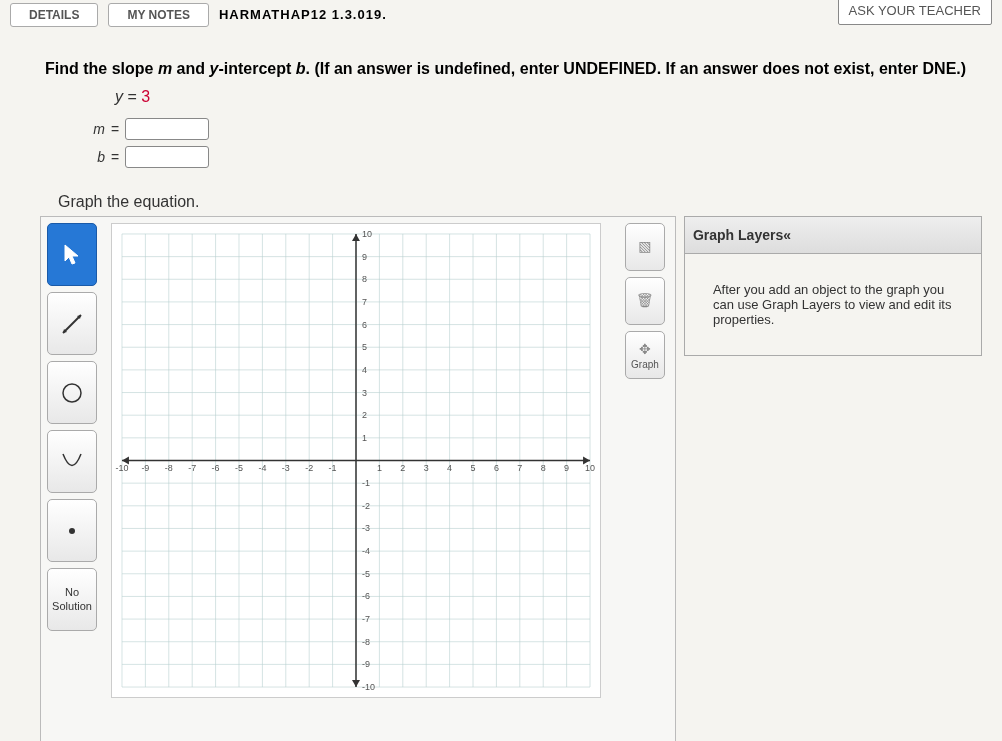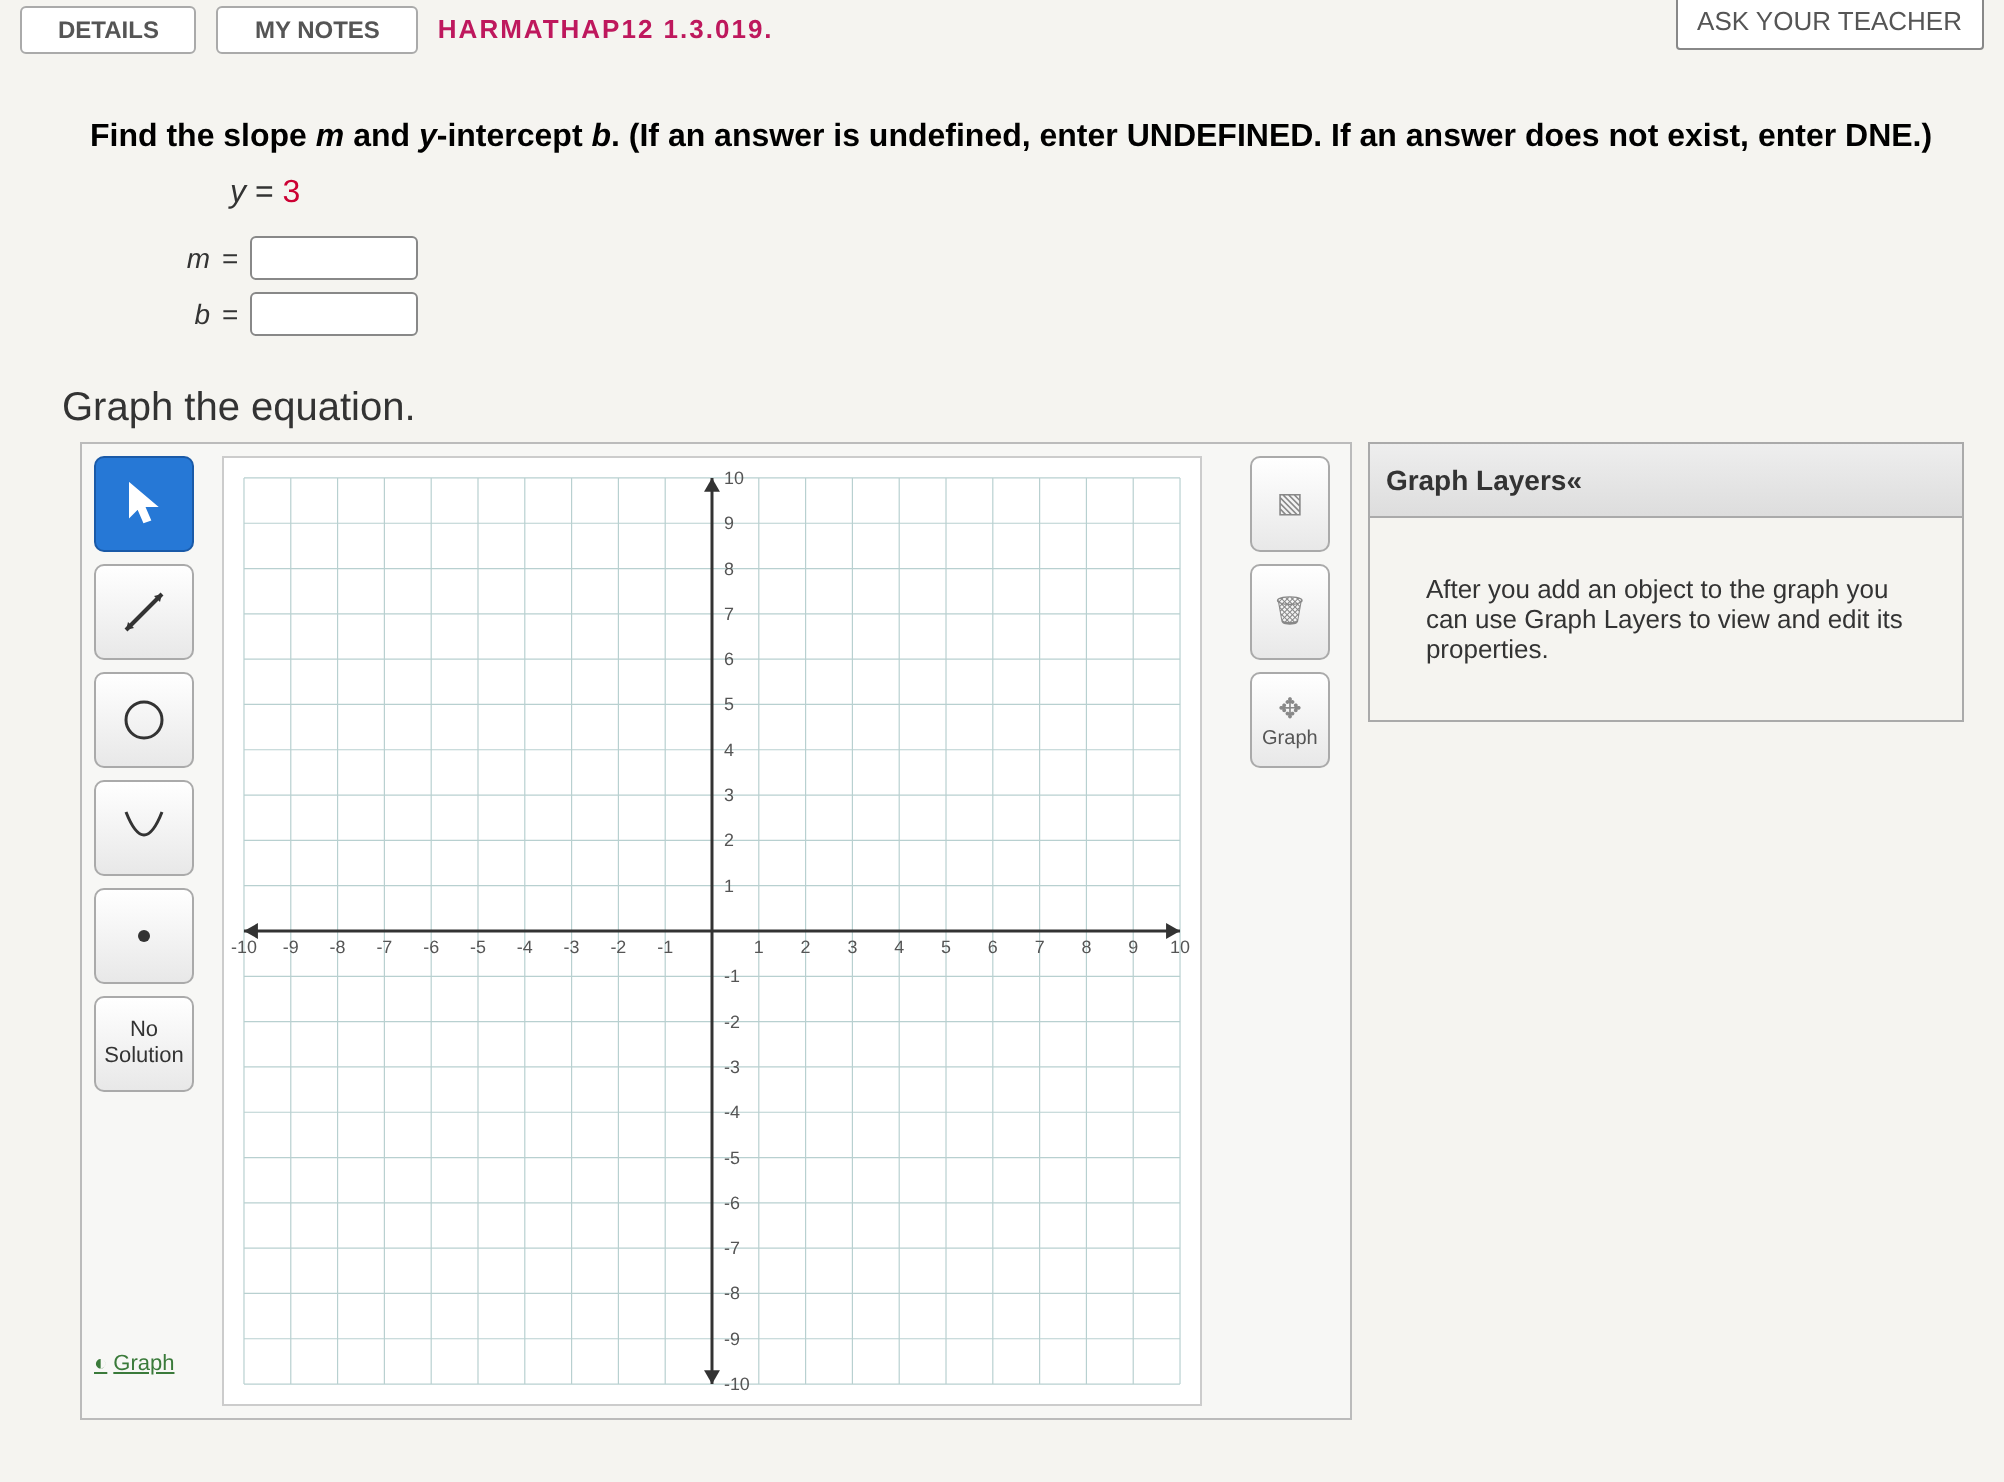--- a/index.html
+++ b/index.html
@@ -39,21 +39,21 @@
       padding: 6px 10px;
       font-size: 13px;
       color: #555;
       background: #fff;
       border-radius: 2px;
       white-space: nowrap;
       position:relative;
       top:-4px;
     }
     .question-id {
-      color:#be185d;
+      color:#000000;
       font-size:13px;
       letter-spacing:1px;
       align-self:center;
       text-align:center;
     }
     .content { padding: 10px 20px; }
     .prompt { font-size: 16px; margin: 15px 0 10px 25px; color:#000000;font-weight:bold; }
     .em { font-style: italic; }
     .equation { margin-left: 95px; font-size: 16px; margin-bottom: 12px; }
     .equation .eq-var { font-style: italic; }
@@ -68,21 +68,21 @@
     .answer-eq { margin:0 6px; }
     .answer-input {
       width: 84px;
       height: 22px;
       border: 1px solid #888;
       border-radius:3px;
       background:#fff;
       padding: 2px 4px;
       font-size:13px;
     }
-    .graph-section-title { margin: 25px 0 5px 11px; font-size:20px; }
+    .graph-section-title { margin: 25px 0 5px 38px; font-size:16px; }
     .graph-container {
       margin-left:20px;
       display:flex;
       align-items:flex-start;
       gap:0;
     }
     .graph-box {
       width: 640px;
       border: 1px solid #bbb;
       background:#f7f7f5;
@@ -93,21 +93,21 @@
       gap:6px;
     }
     .tool-col {
       width:58px;
       display:flex;
       flex-direction:column;
       gap:6px;
     }
     .tool-btn {
       width:50px;
-      height:48px;
+      height:63px;
       border:1px solid #aaa;
       border-radius:5px;
       background: linear-gradient(#fff,#e8e8e8);
       display:flex;
       align-items:center;
       justify-content:center;
       font-size:11px;
       color:#333;
       text-align:center;
       cursor:pointer;

